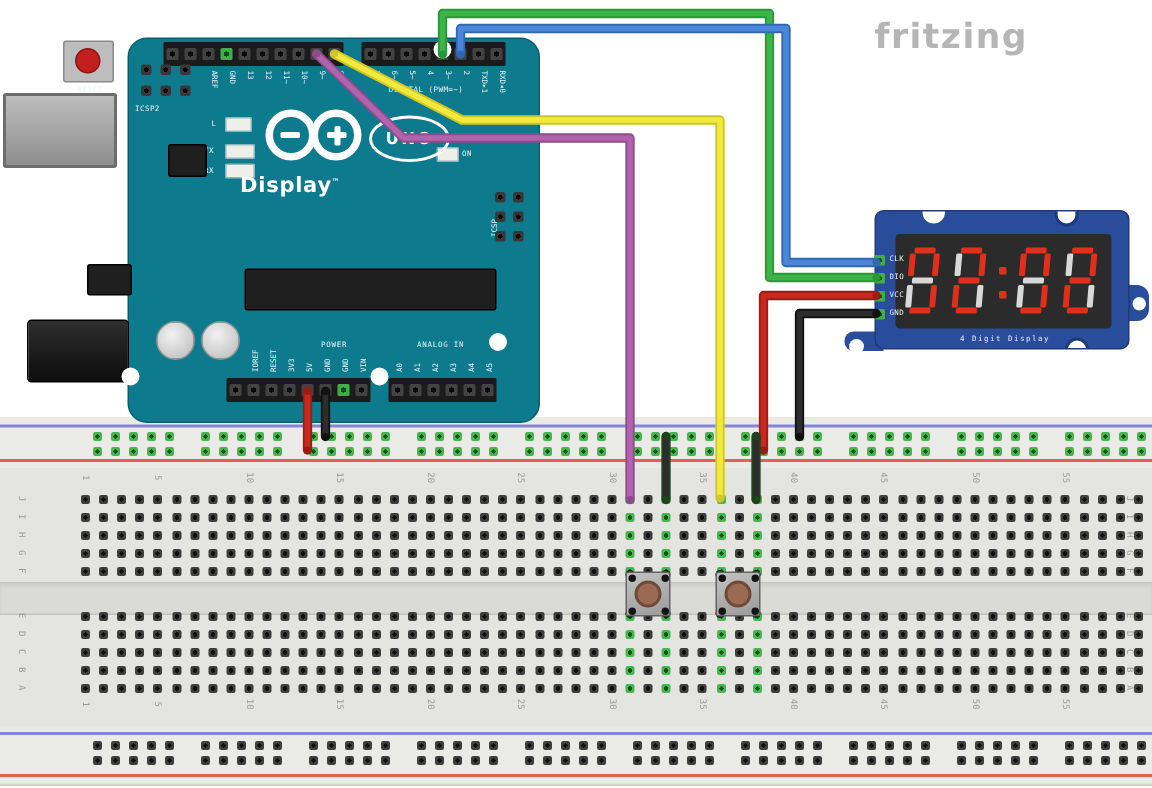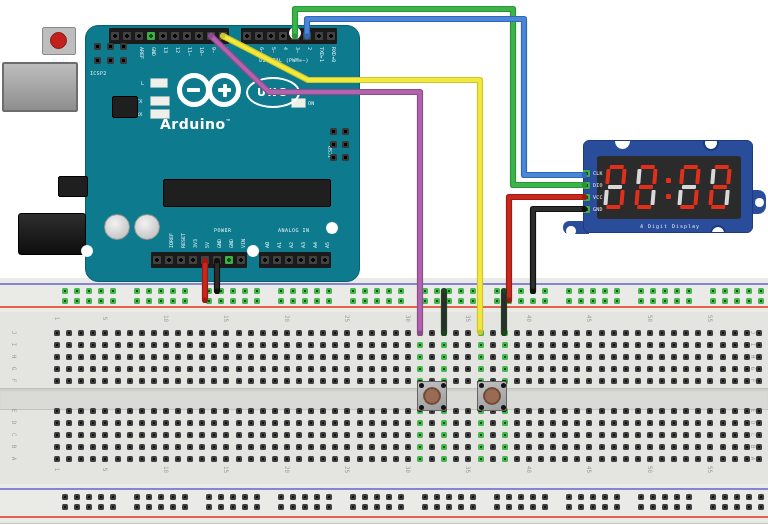--- a/index.html
+++ b/index.html
@@ -929,21 +929,21 @@
 
     <div class="abs" id="logo-c1" style="left: 177px; top: 73px; width: 24px; height: 24px; border: 5px solid rgb(255, 255, 255); border-radius: 50%;"></div>
     <div class="abs" id="logo-c2" style="left: 207px; top: 73px; width: 24px; height: 24px; border: 5px solid rgb(255, 255, 255); border-radius: 50%;"></div>
     <div class="abs" id="logo-minus" style="left: 187px; top: 88px; width: 13px; height: 4px; background: rgb(255, 255, 255); border-radius: 1px;"></div>
     <div class="abs" id="logo-plus-h" style="left: 218px; top: 88px; width: 13px; height: 4px; background: rgb(255, 255, 255); border-radius: 1px;"></div>
     <div class="abs" id="logo-plus-v" style="left: 222.5px; top: 83.5px; width: 4px; height: 13px; background: rgb(255, 255, 255); border-radius: 1px;"></div>
     <div class="abs" id="uno-oval" style="left: 246px; top: 77px; width: 50px; height: 27px; border: 2px solid rgb(255, 255, 255); border-radius: 50%; display: flex; align-items: center; justify-content: center;">
       <span id="uno-text" style="font: bold 11px &quot;DejaVu Sans&quot;, sans-serif; color: rgb(255, 255, 255); letter-spacing: 1.5px;">UNO</span>
     </div>
     <div class="abs" id="ard-name" style="left: 160px; top: 116px; font: bold 14px &quot;DejaVu Sans&quot;, sans-serif; color: rgb(255, 255, 255); letter-spacing: 0.5px;">
-      <span>Arduino</span><sup id="tm" style="font-size: 5px;">™</sup>
+      <span>Display</span><sup id="tm" style="font-size: 5px;">™</sup>
     </div>
 
     <div class="chip" id="mcu" style="left: 163px; top: 179px; width: 168px; height: 28px;"></div>
     <div class="chip" id="usb-chip" style="left: 112px; top: 96px; width: 26px; height: 22px;"></div>
     <div class="chip" id="vreg" style="left: 58px; top: 176px; width: 30px; height: 21px;"></div>
     <div class="cap" id="cap1" style="left: 104px; top: 214px; width: 26px; height: 26px;"></div>
     <div class="cap" id="cap2" style="left: 134px; top: 214px; width: 26px; height: 26px;"></div>
 
     <div class="hlab" id="power-lab" style="left: 214px; top: 227px; letter-spacing: 0.5px;">POWER</div>
     <div class="hlab" id="analog-lab" style="left: 278px; top: 227px; letter-spacing: 0.5px;">ANALOG IN</div>
@@ -1155,13 +1155,14 @@
       <div class="btn-leg" style="left: 477px; top: 406px;"></div>
       <div class="btn-leg" style="left: 501px; top: 406px;"></div>
       <div class="btn-body" style="left: 477px; top: 381px;"></div>
       <div style="position: absolute; width: 5px; height: 5px; border-radius: 50%; background: rgb(20, 20, 20); left: 478.5px; top: 382.5px;"></div>
       <div style="position: absolute; width: 5px; height: 5px; border-radius: 50%; background: rgb(20, 20, 20); left: 500.5px; top: 382.5px;"></div>
       <div style="position: absolute; width: 5px; height: 5px; border-radius: 50%; background: rgb(20, 20, 20); left: 478.5px; top: 404.5px;"></div>
       <div style="position: absolute; width: 5px; height: 5px; border-radius: 50%; background: rgb(20, 20, 20); left: 500.5px; top: 404.5px;"></div>
       <div class="btn-cap" style="left: 483px; top: 387px;"></div>
     </div>
 
+  <div id="brand">fritzing</div>
 </div>
 
 </body></html>

